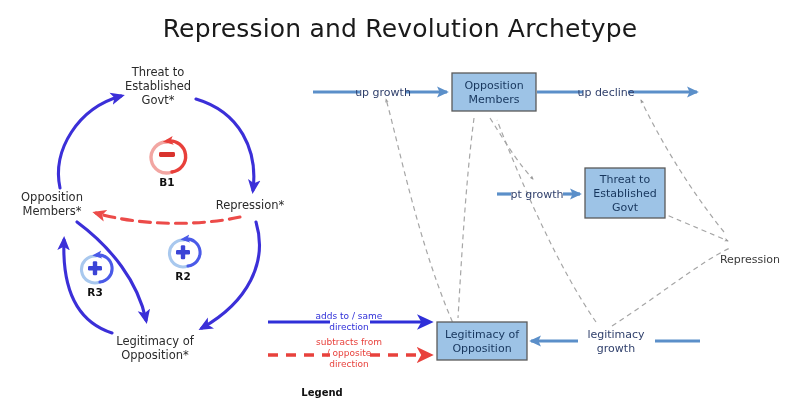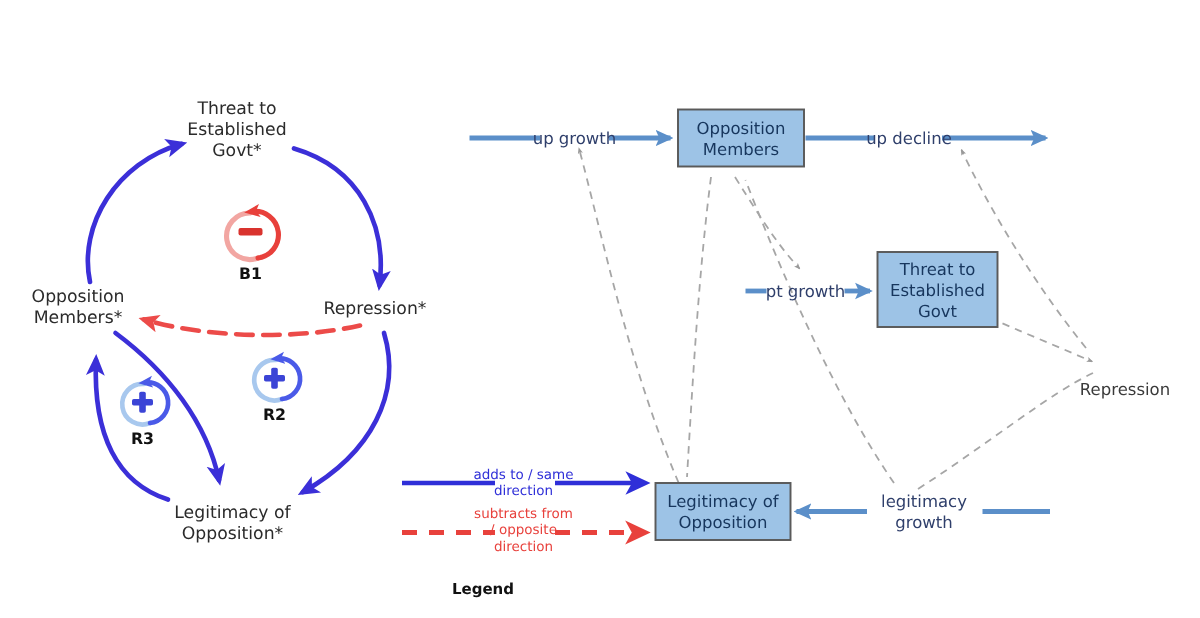--- a/index.html
+++ b/index.html
@@ -23,20 +23,21 @@
           stroke-dasharray:11 7;}
   .stockbox{fill:#9dc3e6;stroke:#5a5a5a;stroke-width:1.3;}
   .flowline{fill:none;stroke:#5b8fc9;stroke-width:3.2;}
   .dashconn{fill:none;stroke:#a6a6a6;stroke-width:1.2;stroke-dasharray:5 4;}
 </style>
 </head>
 <body>
 
 <div id="root">
 
+  <div id="title">Repression and Revolution Archetype</div>
 
   <svg viewBox="0 0 800 412" xmlns="http://www.w3.org/2000/svg">
     <defs>
       <marker id="ah-blue" viewBox="0 0 10 10" refX="7.2" refY="5" markerWidth="4.6" markerHeight="4.6" orient="auto-start-reverse">
         <path d="M0,0.6 L10,5 L0,9.4 L2.4,5 Z" fill="#3b2fd8"></path>
       </marker>
       <marker id="ah-red" viewBox="0 0 10 10" refX="7.2" refY="5" markerWidth="4.4" markerHeight="4.4" orient="auto-start-reverse">
         <path d="M0,0.6 L10,5 L0,9.4 L2.4,5 Z" fill="#ec4b49"></path>
       </marker>
       <marker id="ah-flow" viewBox="0 0 10 10" refX="8.4" refY="5" markerWidth="3.7" markerHeight="3.7" orient="auto-start-reverse">

